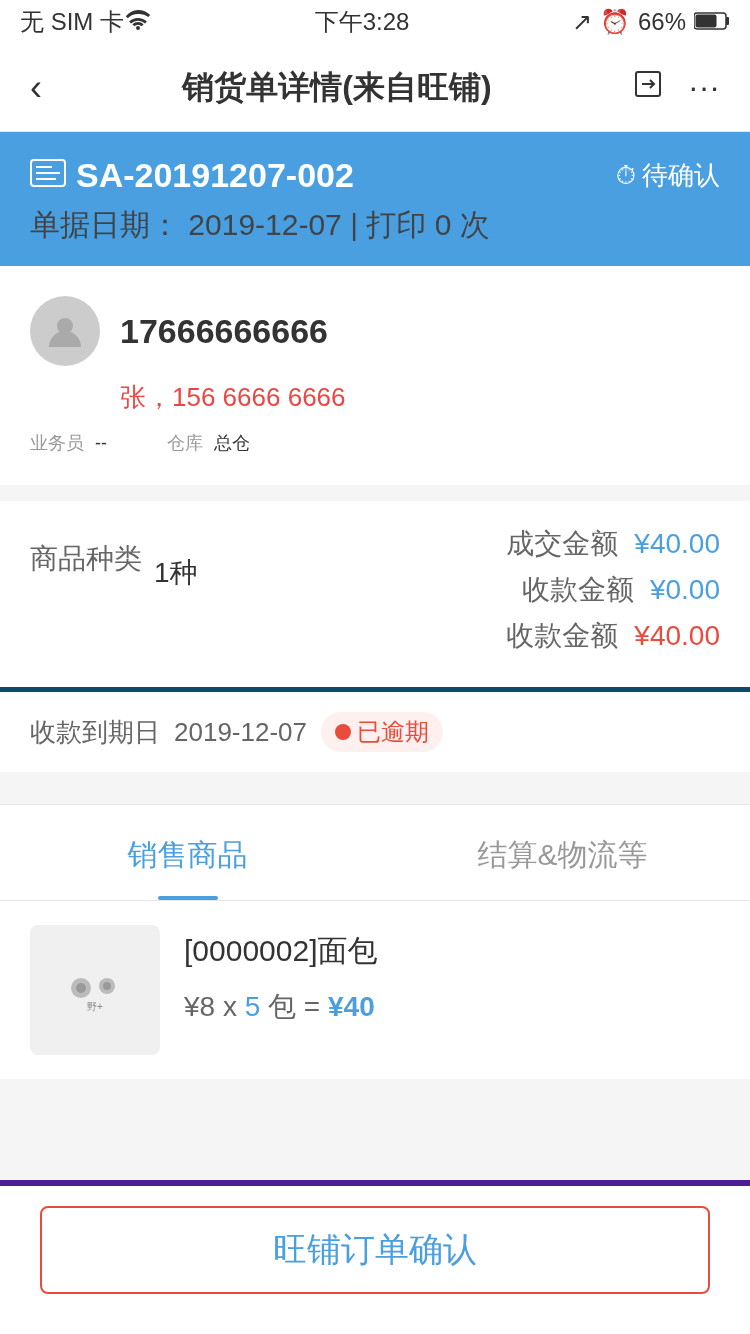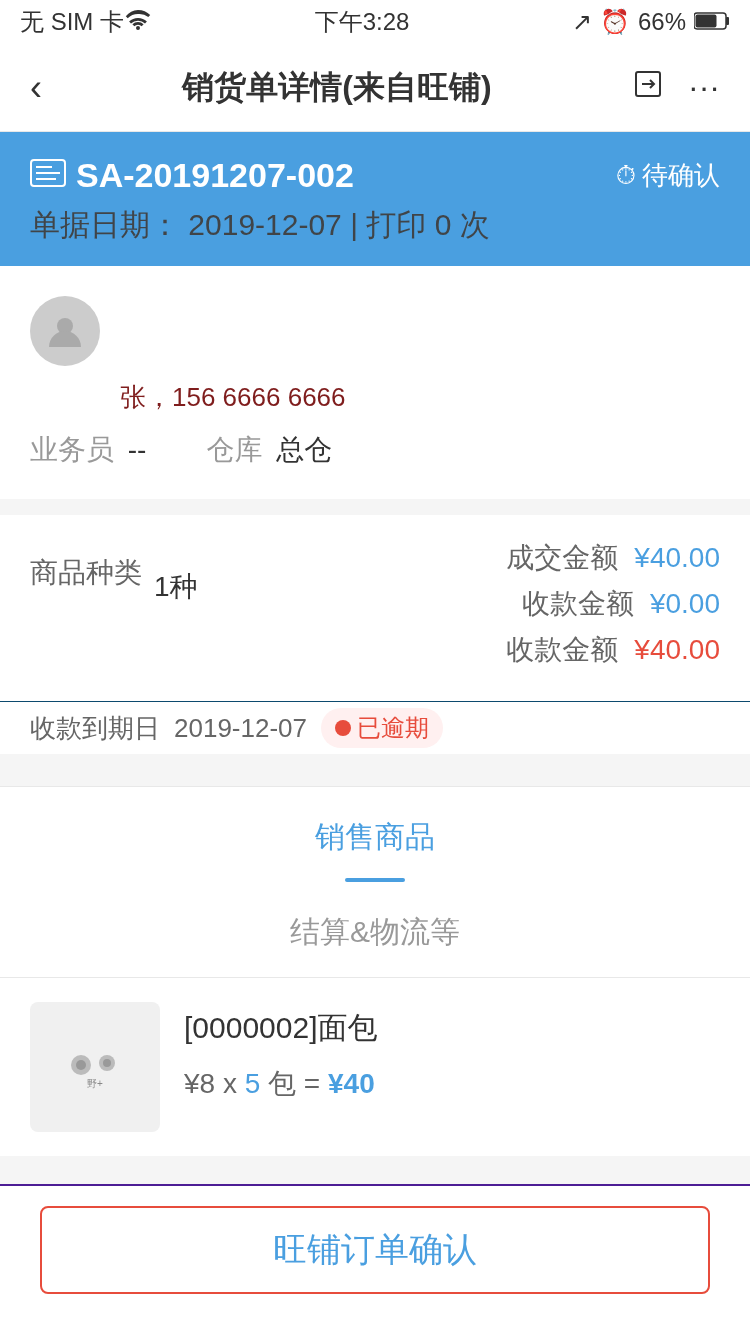--- a/index.html
+++ b/index.html
@@ -123,28 +123,28 @@
       height: 40px;
       fill: #888;
     }
     .customer-phone {
       font-size: 34px;
       font-weight: 600;
       color: #333;
     }
     .customer-info {
       font-size: 26px;
-      color: #7f1d1d;
+      color: #ef4444;
       margin-bottom: 16px;
       padding-left: 90px;
     }
     .customer-meta {
       display: flex;
       gap: 60px;
-      font-size: 28px;
+      font-size: 18px;
       color: #666;
       padding-left: 0;
     }
     .meta-item span.label { color: #999; }
     .meta-item span.value { color: #333; margin-left: 6px; }
 
     
     .divider {
       height: 16px;
       background: #f5f5f5;
@@ -180,28 +180,28 @@
       gap: 16px;
       font-size: 28px;
     }
     .summary-right-row .label { color: #666; }
     .amount-blue { color: #4A9FE0; font-weight: 500; }
     .amount-red { color: #e74c3c; font-weight: 500; }
 
     
     .due-date-section {
       background: #fff;
-      padding: 6px 30px;
+      padding: 20px 30px;
       margin-top: 0;
       display: flex;
       align-items: center;
       gap: 14px;
       font-size: 26px;
       color: #666;
-      border-top: 1px solid #0c4a6e;
+      border-top: 5px solid #0c4a6e;
     }
     .overdue-badge {
       background: #fff0f0;
       color: #e74c3c;
       border-radius: 20px;
       padding: 4px 14px;
       font-size: 24px;
       display: flex;
       align-items: center;
       gap: 6px;
@@ -215,21 +215,20 @@
 
     
     .tabs-section {
       background: #fff;
       border-top: 1px solid #e8e8e8;
       margin-top: 16px;
     }
     .tabs-header {
       display: flex;
       border-bottom: 1px solid #e8e8e8;
-      flex-direction: column;
     }
     .tab-item {
       flex: 1;
       text-align: center;
       padding: 30px 0 24px;
       font-size: 30px;
       color: #999;
       position: relative;
       cursor: pointer;
     }
@@ -296,21 +295,21 @@
     }
 
     
     .bottom-bar {
       position: fixed;
       bottom: 0;
       left: 0;
       width: 750px;
       background: #fff;
       padding: 20px 40px 40px;
-      border-top: 2px solid #4c1d95;
+      border-top: 6px solid #4c1d95;
     }
     .confirm-btn {
       width: 100%;
       height: 88px;
       border: 2px solid #e74c3c;
       background: #fff;
       color: #4A9FE0;
       font-size: 34px;
       font-weight: 500;
       border-radius: 8px;
@@ -386,20 +385,21 @@
 </div>
 
 <div class="customer-section">
   <div class="customer-row">
     <div class="avatar">
       <svg viewBox="0 0 40 40" fill="none" xmlns="http://www.w3.org/2000/svg">
         <circle cx="20" cy="15" r="8" fill="#aaa"></circle>
         <path d="M4 36c0-8.8 7.2-16 16-16s16 7.2 16 16" fill="#aaa"></path>
       </svg>
     </div>
+    <span class="customer-phone">17666666666</span>
   </div>
   <div class="customer-info">张，156 6666 6666</div>
   <div class="customer-meta">
     <div class="meta-item">
       <span class="label">业务员</span>
       <span class="value">--</span>
     </div>
     <div class="meta-item">
       <span class="label">仓库</span>
       <span class="value">总仓</span>

